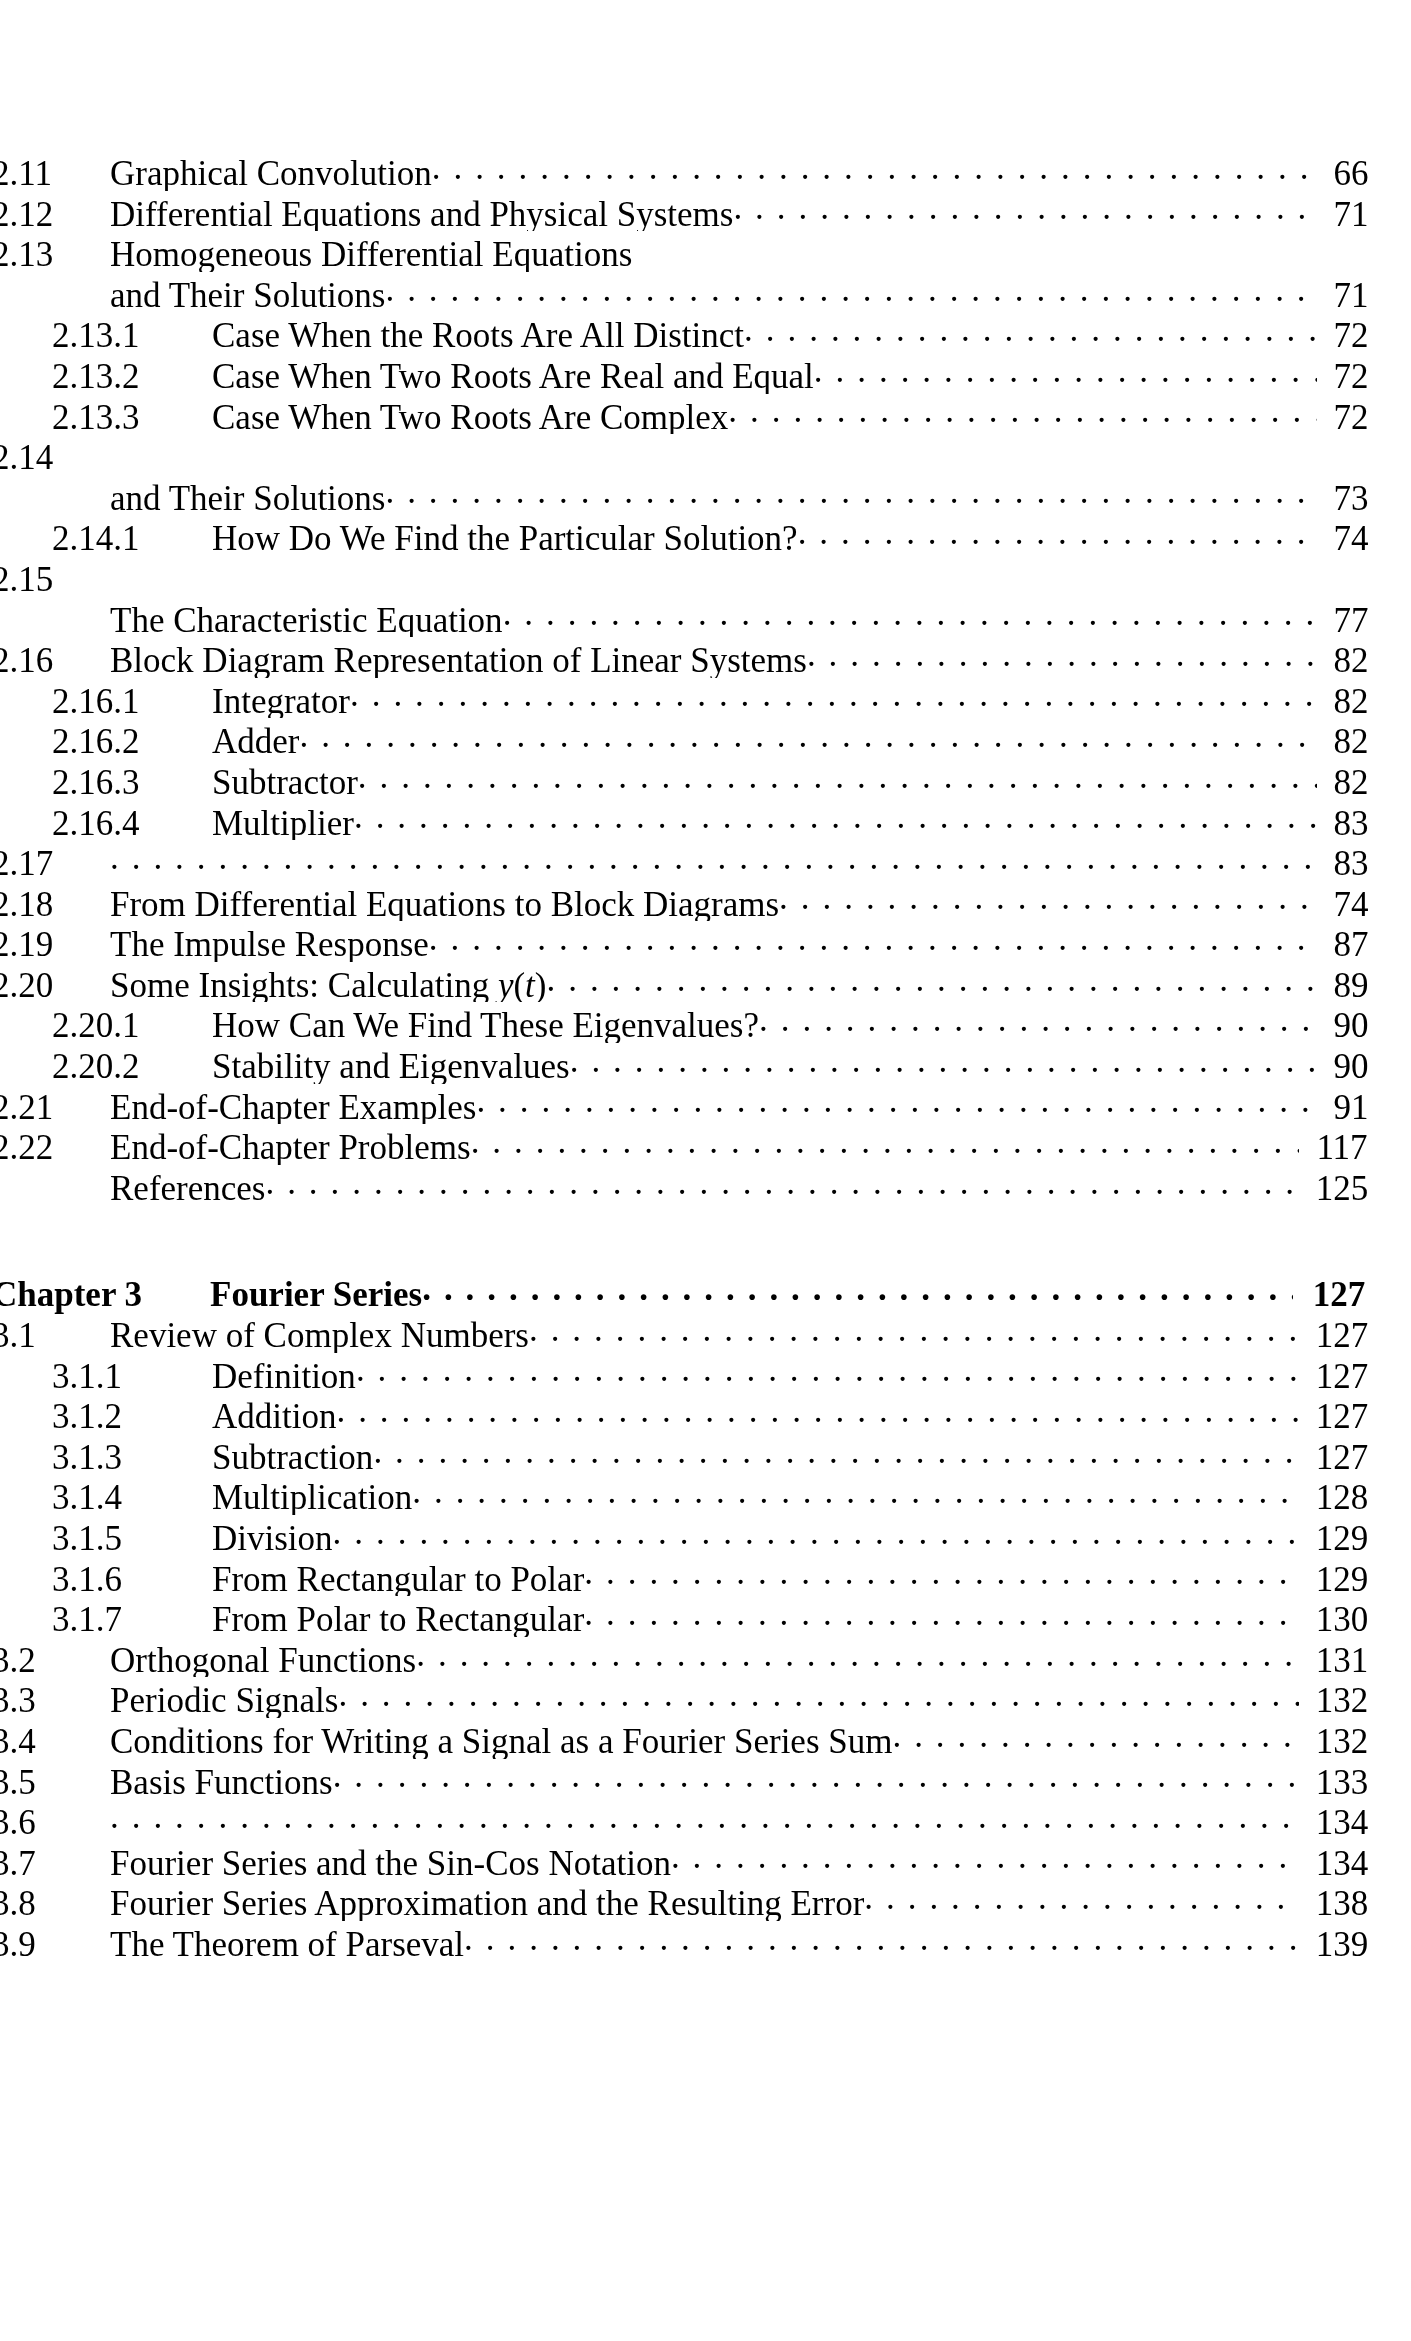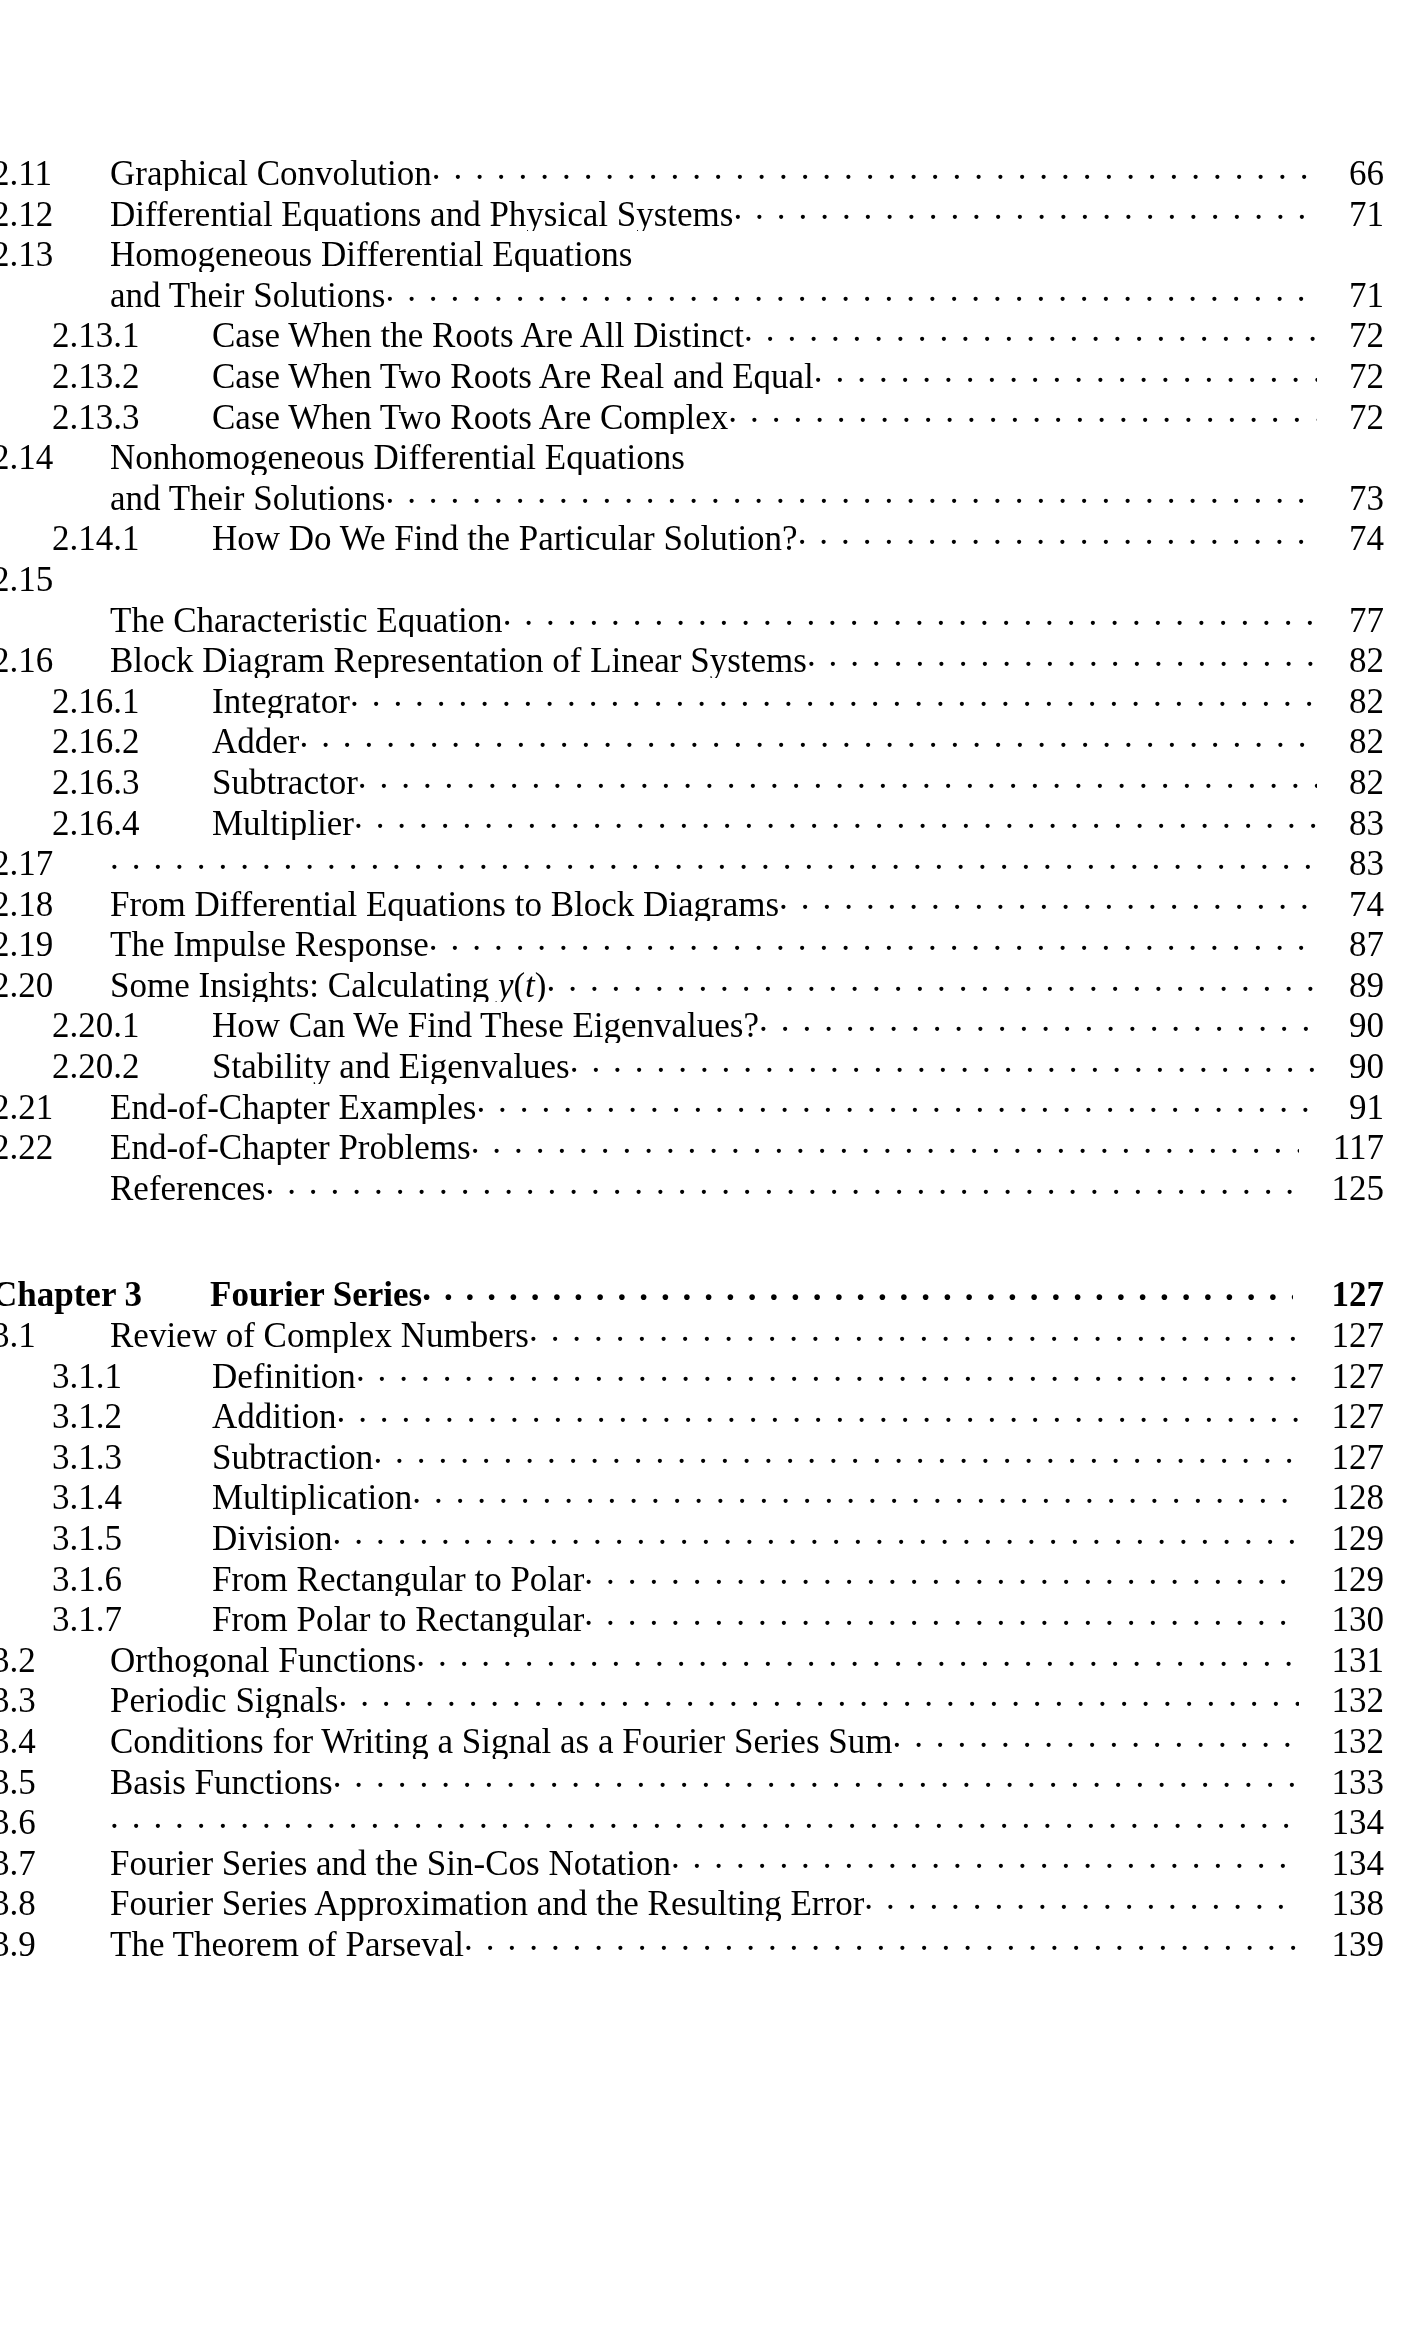--- a/index.html
+++ b/index.html
@@ -81,21 +81,21 @@
     white-space: nowrap;
     letter-spacing: 0.06em;
     font-size: 35px;
   }
 
   
   .entry.noleader .leader::after { content: ""; }
 
   .page {
     flex: 0 0 auto;
-    text-align: right;
+    text-align: center;
     min-width: 66px;
     padding-left: 1px;
   }
   .page.wide { min-width: 84px; }
 
   
   .entry.cont .num { width: 118px; }
 
   
   .gap-before-chapter { height: 66px; }
@@ -157,21 +157,20 @@
         <span class="page">72</span>
       </div>
       <div class="entry sub">
         <span class="num">2.13.3</span>
         <span class="title">Case When Two Roots Are Complex</span>
         <span class="leader"></span>
         <span class="page">72</span>
       </div>
       <div class="entry noleader">
         <span class="num">2.14</span>
-        <span class="title">Nonhomogeneous Differential Equations</span>
         <span class="leader"></span>
         <span class="page"></span>
       </div>
       <div class="entry cont">
         <span class="num"></span>
         <span class="title">and Their Solutions</span>
         <span class="leader"></span>
         <span class="page">73</span>
       </div>
       <div class="entry sub">

